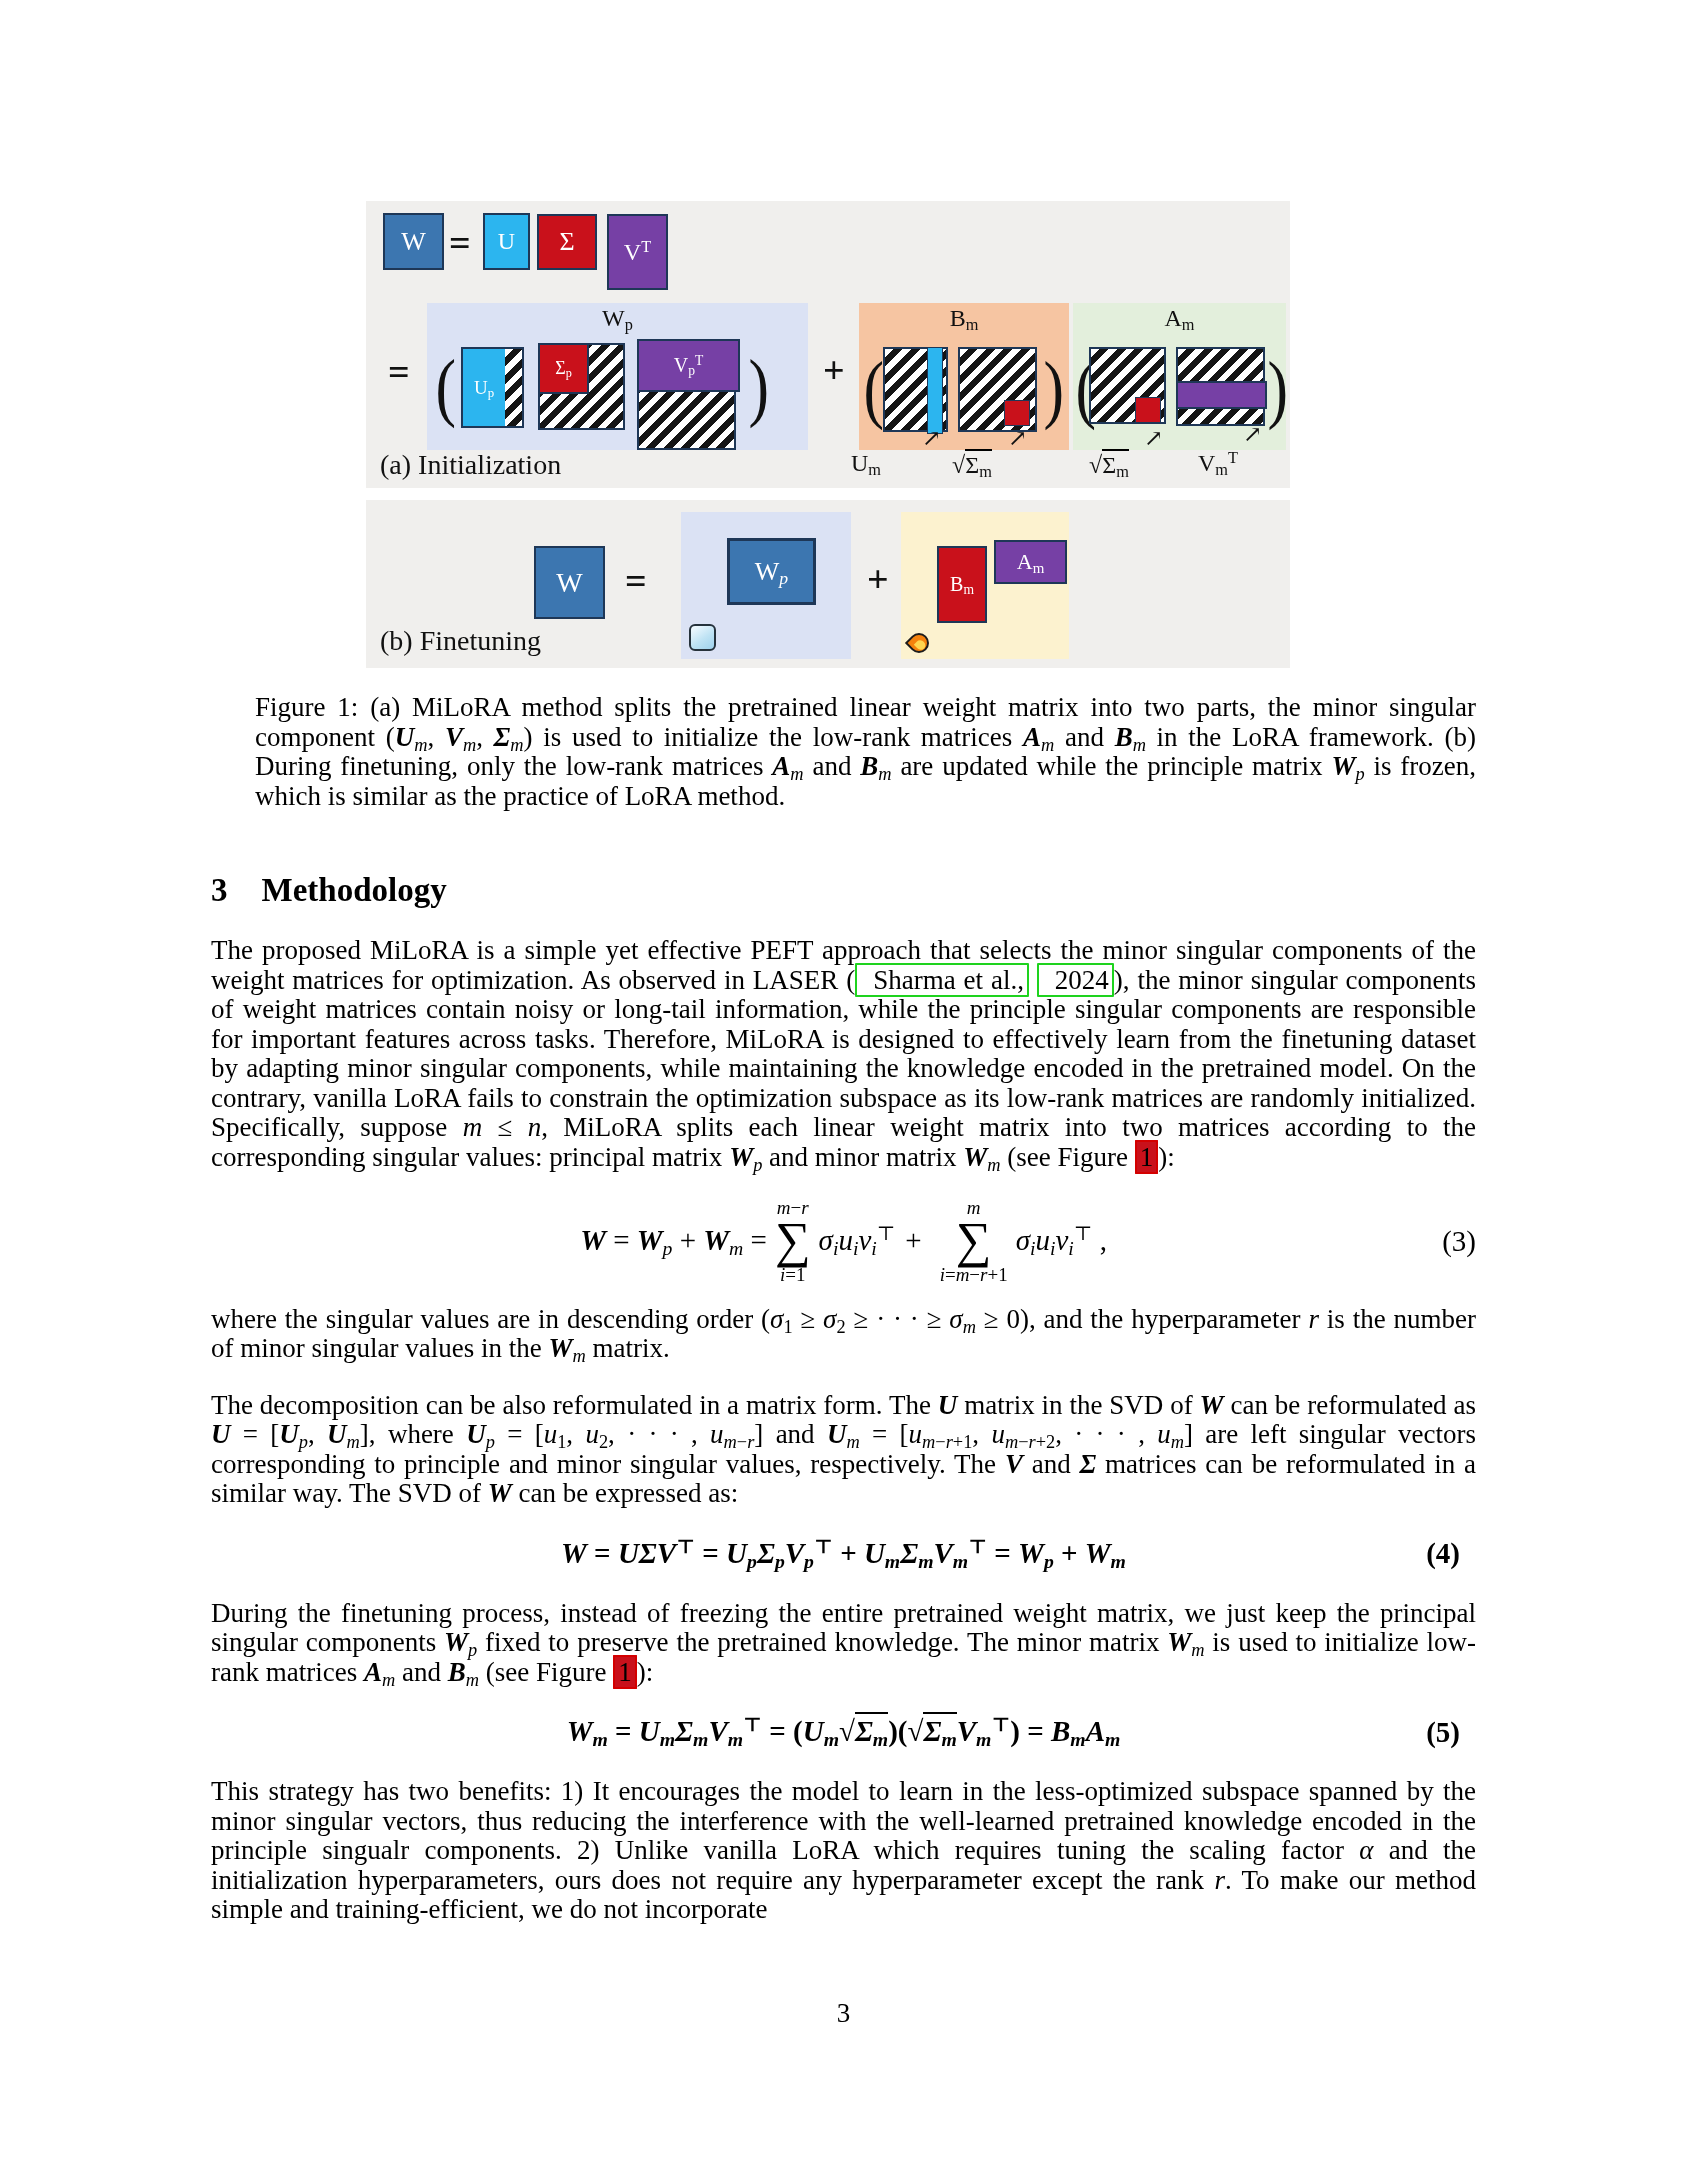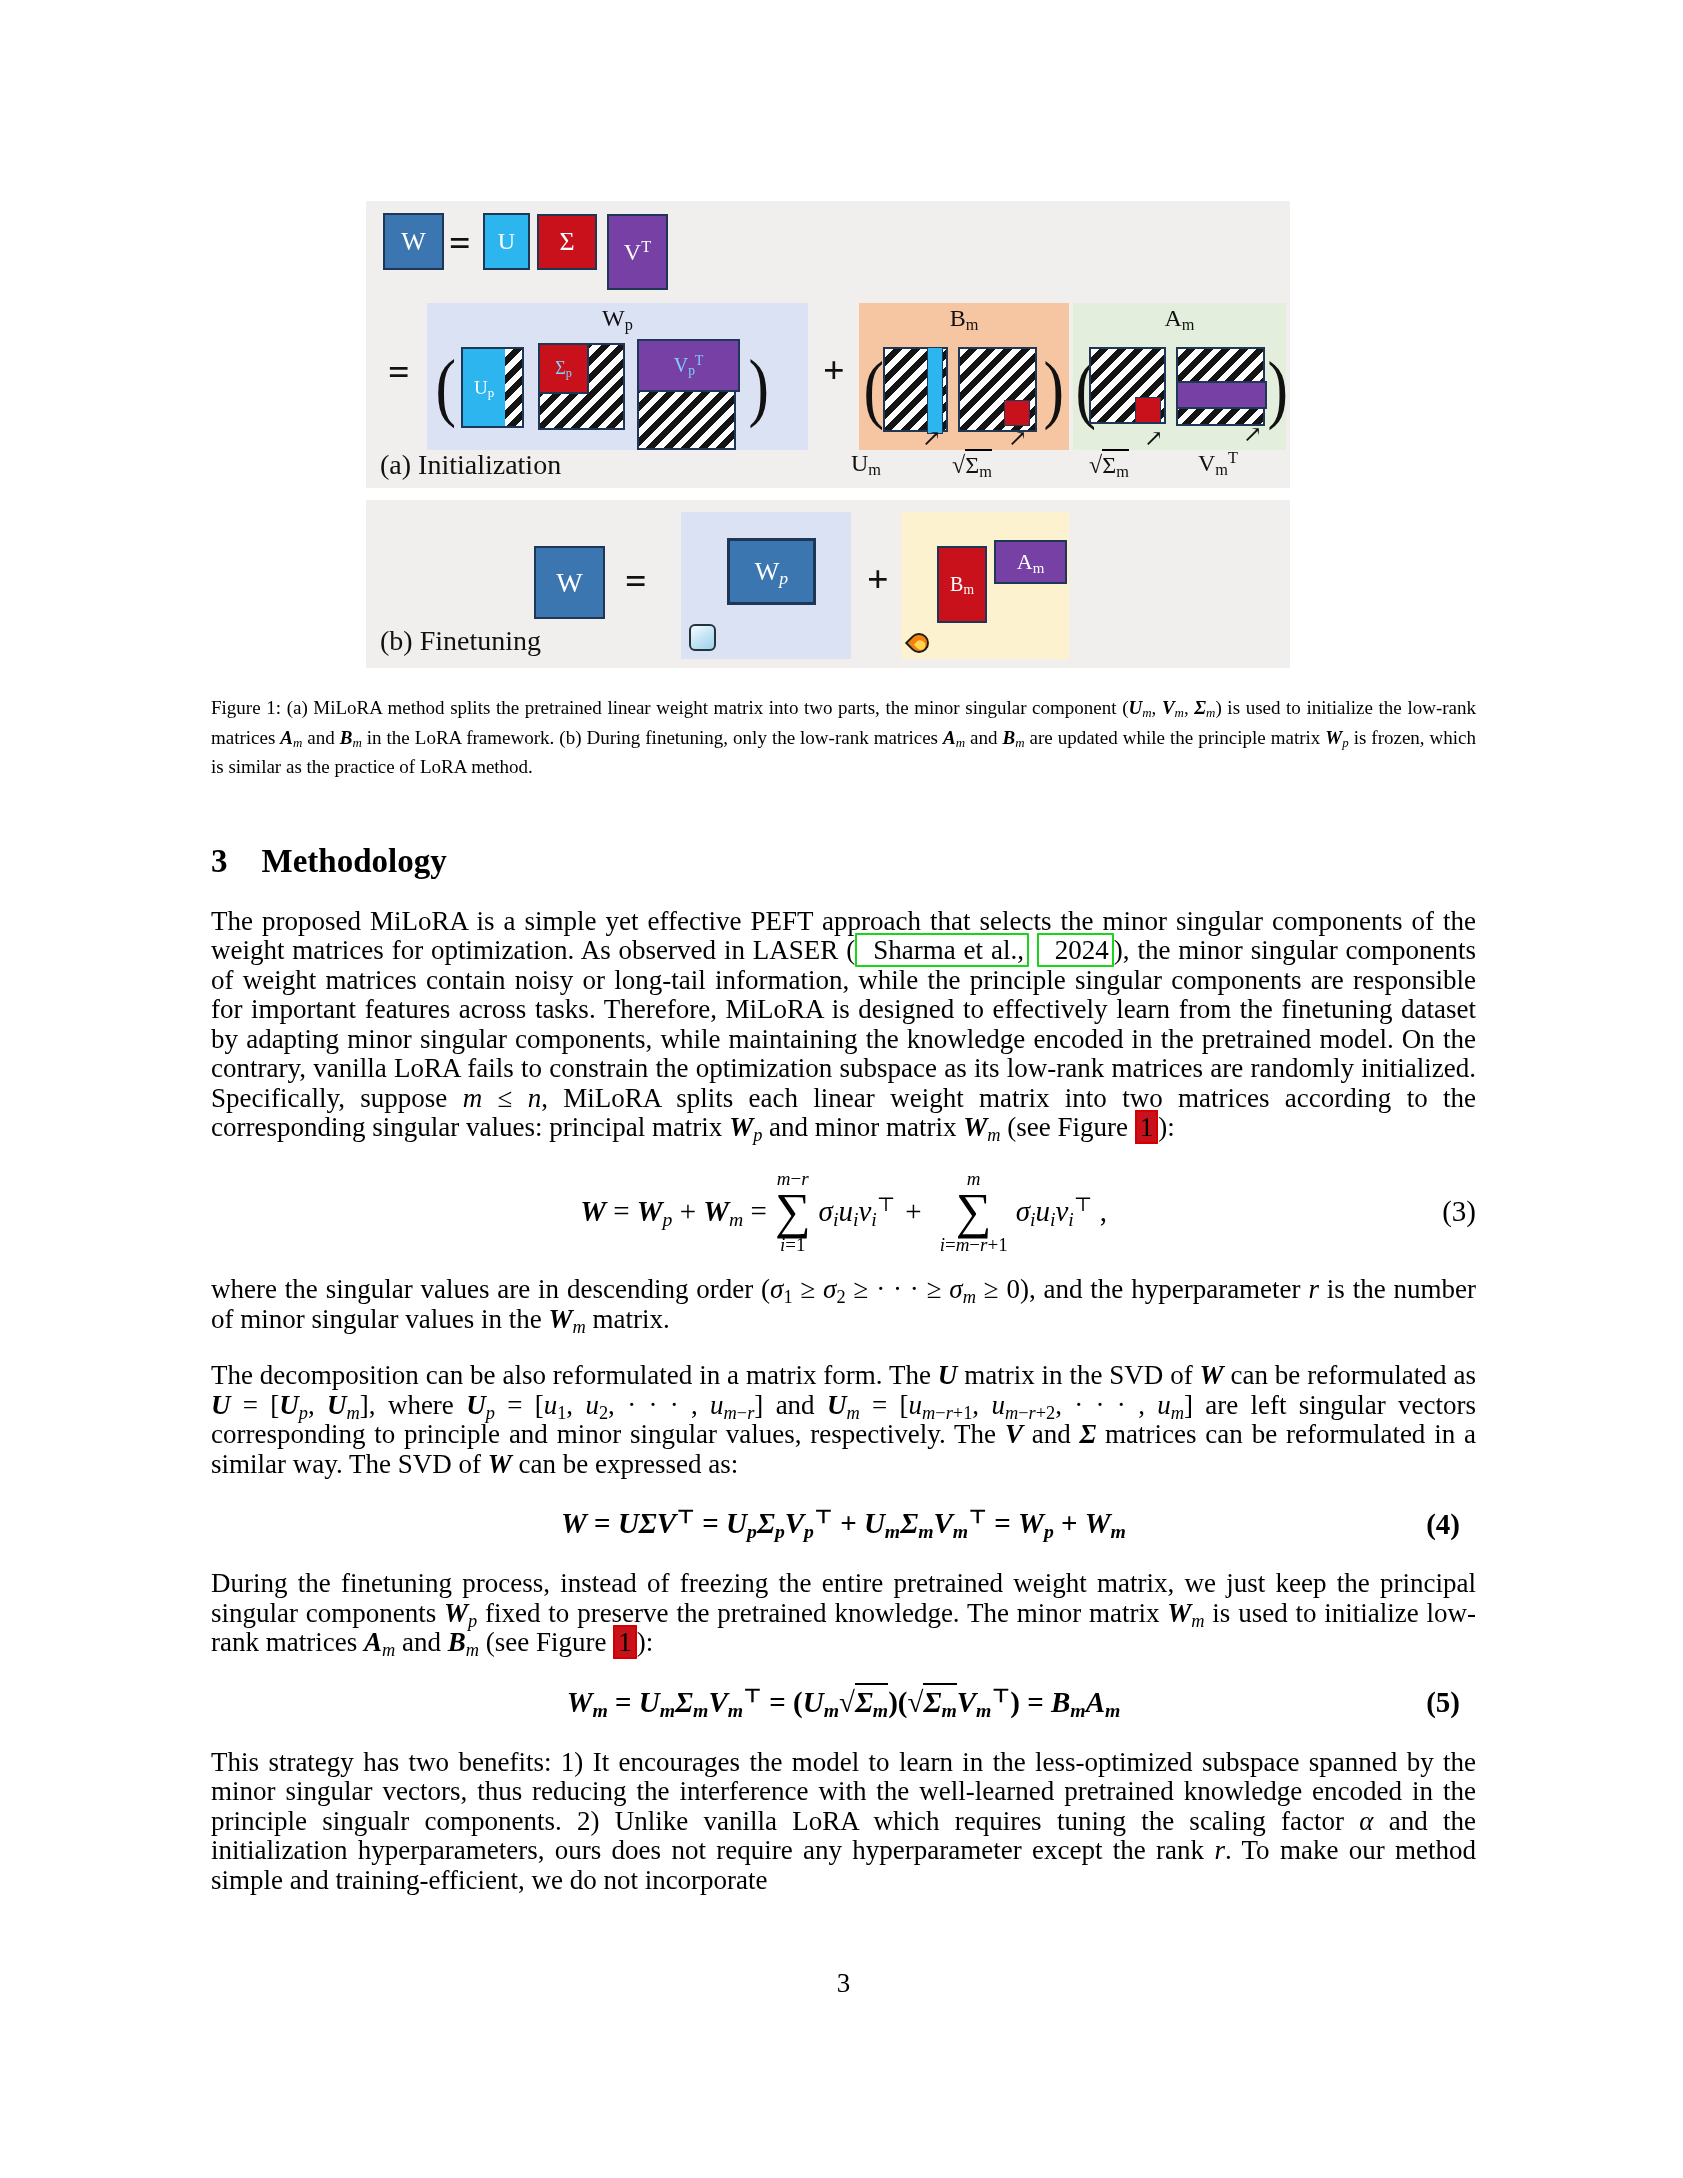--- a/index.html
+++ b/index.html
@@ -15,21 +15,21 @@
   .figwrap { position:relative; height:693px; width:1683px; }
   .panel { position:absolute; background:#f0efed; }
   #panel-a { left:366px; top:201px; width:924px; height:287px; }
   #panel-b { left:366px; top:500px; width:924px; height:168px; }
   .box { position:absolute; border:2px solid #1e3757; display:flex; align-items:center; justify-content:center; color:#fff; }
   .blue   { background:#3c76b0; }
   .cyan   { background:#2cb5ef; }
   .red    { background:#c9111b; }
   .purple { background:#7640a5; }
   .hatchbg { background:repeating-linear-gradient(135deg,#ffffff 0 6px,#141414 6px 12.4px); }
-  .ov { position:absolute; border:2px solid #1e3757; display:flex; align-items:center; justify-content:center; color:#7dd3fc; }
+  .ov { position:absolute; border:2px solid #1e3757; display:flex; align-items:center; justify-content:center; color:#ffffff; }
   .sym { position:absolute; font-size:38px; font-weight:bold; color:#111; }
   .par { position:absolute; font-size:77px; line-height:95px; transform:scaleX(.8); color:#111; font-weight:400; }
   .subpanel { position:absolute; }
   .toplbl { position:absolute; top:2px; left:0; right:0; text-align:center; font-size:24px; color:#111; }
   .botlbl { position:absolute; font-size:24px; color:#111; white-space:nowrap; }
   .arr { position:absolute; font-size:23px; color:#111; }
   .figcap-inner { position:absolute; font-size:28px; color:#111; }
   sub { font-size:68%; vertical-align:-0.25em; line-height:0; }
   sup { font-size:68%; vertical-align:0.5em; line-height:0; }
   .sqrt { white-space:nowrap; }
@@ -39,21 +39,21 @@
   
   .ice { position:absolute; width:27px; height:27px; border:2px solid #26323c; border-radius:6px;
          background:linear-gradient(145deg,#eef8fe 10%,#bfe3f4 55%,#9fd2ec); }
   .fire { position:absolute; width:26px; height:30px; }
   .fire .f-out { position:absolute; bottom:2px; left:2px; width:20px; height:20px; background:#f5820d;
                  border:2px solid #1c1c1c; border-radius:0 50% 50% 50%; transform:rotate(-45deg); }
   .fire .f-in { position:absolute; bottom:5px; left:9px; width:9px; height:10px; background:#ffd54f;
                 border-radius:0 50% 50% 50%; transform:rotate(-45deg); }
 
   
-  .caption { margin-top:0; font-size:19px; line-height:29.5px; text-align:justify; }
+  .caption { margin-top:0; font-size:27px; line-height:29.5px; text-align:justify;margin-left:44px; }
   h2.head { font-size:33px; font-weight:bold; margin-top:61px; }
   h2.head .no { display:inline-block; margin-right:34px; }
   p.body { font-size:27px; line-height:29.5px; text-align:justify; margin-top:27px; }
   p.tight { margin-top:21px; }
   .cbox { padding:0 3px; border-radius:1px; }
   .cbox.green { border:2px solid #1ed31e;padding-left:16px; }
   .cbox.red   { border:2px solid #d40000; }
 
   
   .eqrow { position:relative; text-align:center; font-size:29px; }

